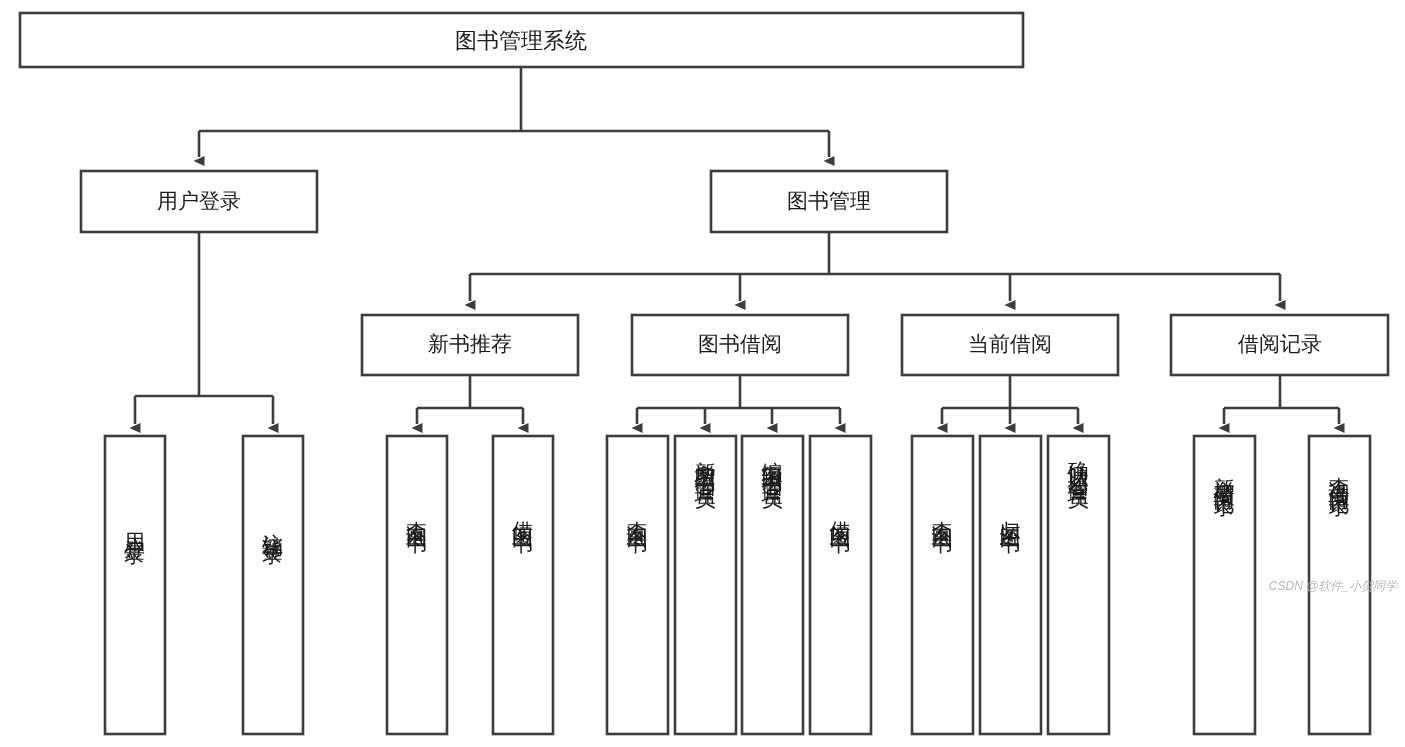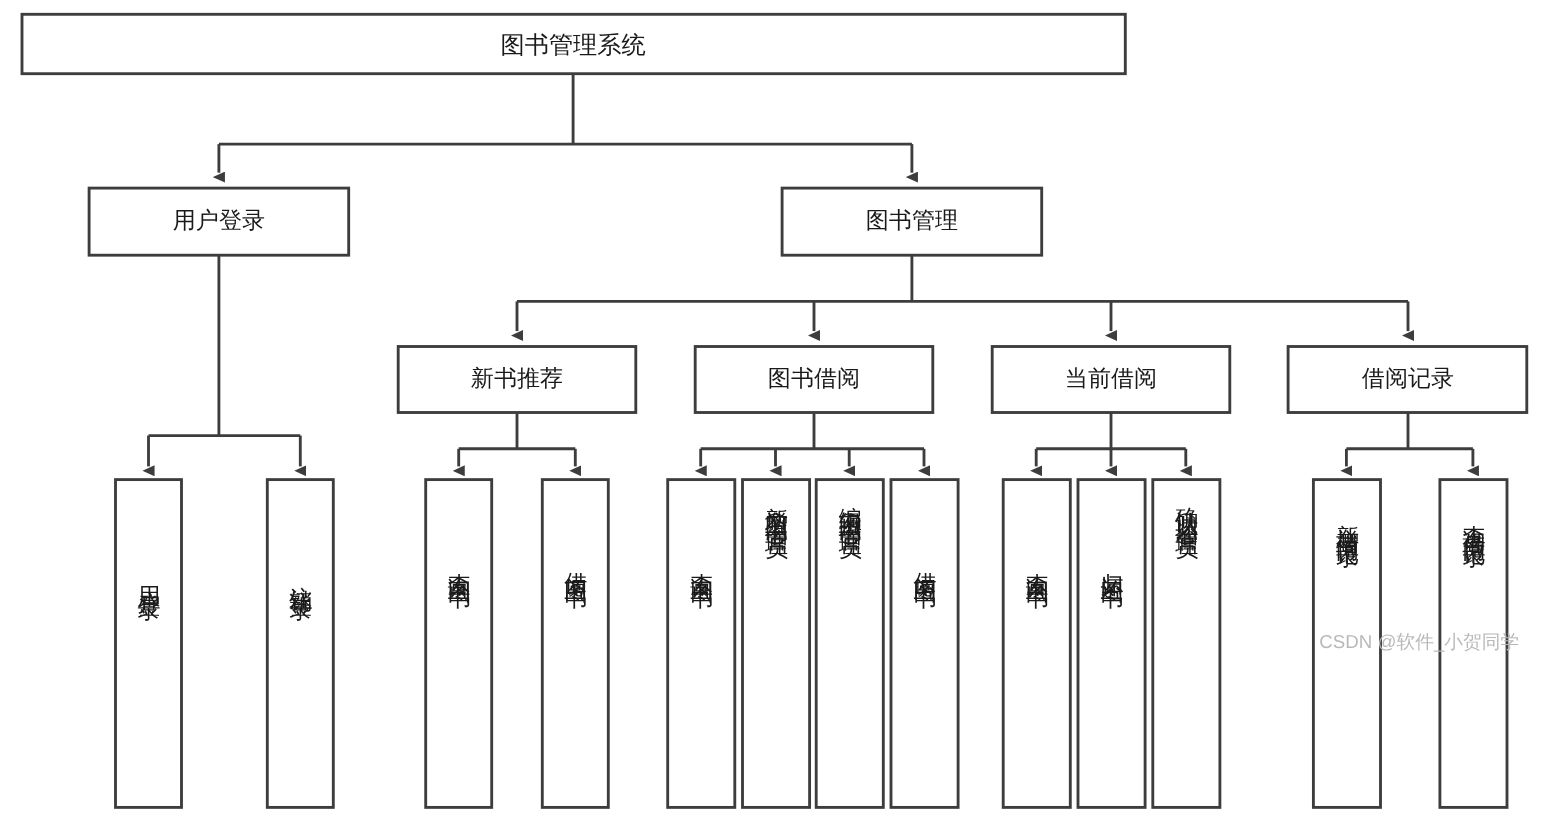--- a/index.html
+++ b/index.html
@@ -68,26 +68,27 @@
     text-orientation: upright;
     font-family: "Liberation Sans", "DejaVu Sans", sans-serif;
     font-size: 21px;
     line-height: 1;
     letter-spacing: 4px;
     color: #1a1a1a;
     white-space: nowrap;
   }
   .watermark {
     position: absolute;
-    right: 24px;
+    right: 8px;
     bottom: 6px;
     font-family: "Liberation Sans", "DejaVu Sans", sans-serif;
-    font-size: 17px;
+    font-size: 12px;
     color: #b9b9b9;
     white-space: nowrap;
+    font-style: italic;
   }
 </style>
 </head>
 <body>
 
 <div id="diagram-root">
 
   <svg id="flow" viewBox="0 0 1405 747">
     <defs>
       <marker id="arrow" markerWidth="10" markerHeight="11" refX="1" refY="5.5" orient="auto" markerUnits="userSpaceOnUse">

